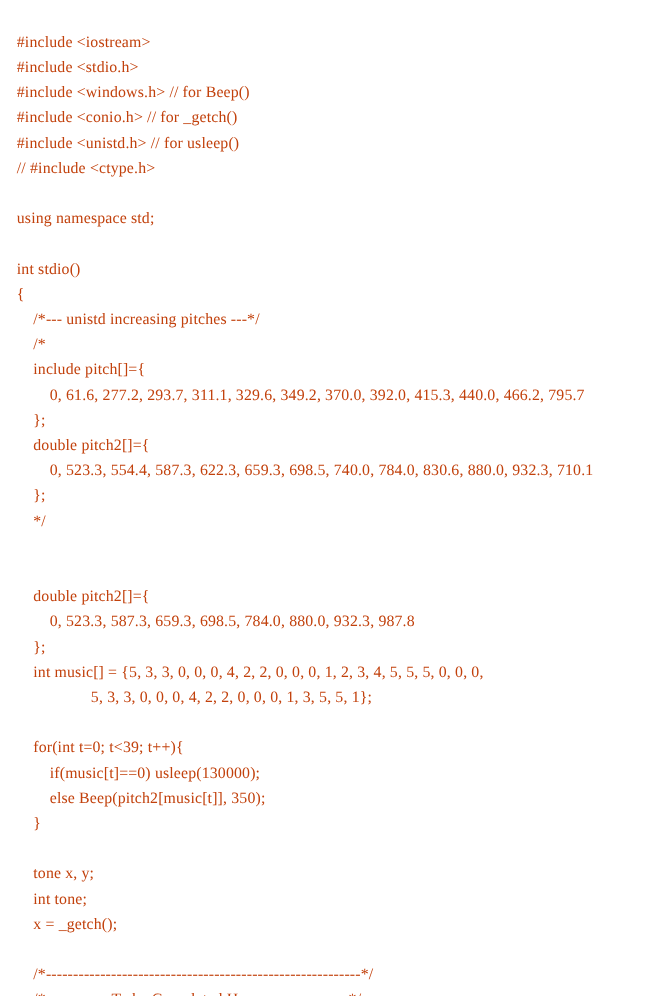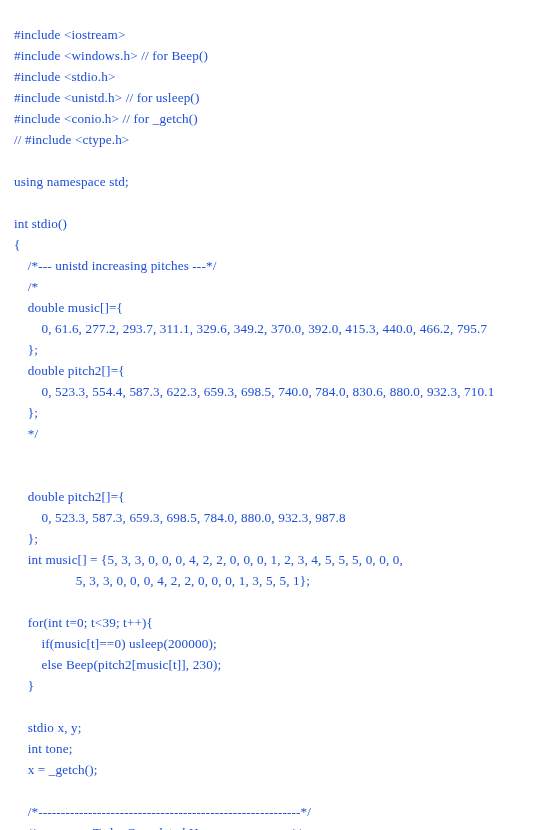--- a/index.html
+++ b/index.html
@@ -19,65 +19,65 @@
     width: 546px;
     height: 830px;
     padding: 24px 0 0 14px;
     background: #ffffff;
   }
   .code-line {
     font-family: "Liberation Serif", "DejaVu Serif", serif;
     font-size: 13.2px;
     line-height: 21px;
     height: 21px;
-    color: #1d4ed8;
+    color: #c2410c;
     white-space: pre;
     letter-spacing: 0.01em;
     -webkit-font-smoothing: antialiased;
   }
   .code-line.blank {
     color: transparent;
   }
 </style>
 </head>
 <body>
 
 <div id="code-listing" style="color: rgb(43, 43, 46); background: rgb(255, 255, 255);">
     <div class="code-line">#include &lt;iostream&gt;</div>
+    <div class="code-line">#include &lt;stdio.h&gt;</div>
     <div class="code-line">#include &lt;windows.h&gt; // for Beep()</div>
-    <div class="code-line">#include &lt;stdio.h&gt;</div>
+    <div class="code-line">#include &lt;conio.h&gt; // for _getch()</div>
     <div class="code-line">#include &lt;unistd.h&gt; // for usleep()</div>
-    <div class="code-line">#include &lt;conio.h&gt; // for _getch()</div>
     <div class="code-line">// #include &lt;ctype.h&gt;</div>
     <div class="code-line blank"></div>
     <div class="code-line">using namespace std;</div>
     <div class="code-line blank"></div>
     <div class="code-line">int stdio()</div>
     <div class="code-line">{</div>
     <div class="code-line">    /*--- unistd increasing pitches ---*/</div>
     <div class="code-line">    /*</div>
-    <div class="code-line">    double music[]={</div>
+    <div class="code-line">    include pitch[]={</div>
     <div class="code-line">        0, 61.6, 277.2, 293.7, 311.1, 329.6, 349.2, 370.0, 392.0, 415.3, 440.0, 466.2, 795.7</div>
     <div class="code-line">    };</div>
     <div class="code-line">    double pitch2[]={</div>
     <div class="code-line">        0, 523.3, 554.4, 587.3, 622.3, 659.3, 698.5, 740.0, 784.0, 830.6, 880.0, 932.3, 710.1</div>
     <div class="code-line">    };</div>
     <div class="code-line">    */</div>
     <div class="code-line blank"></div>
     <div class="code-line blank"></div>
     <div class="code-line">    double pitch2[]={</div>
     <div class="code-line">        0, 523.3, 587.3, 659.3, 698.5, 784.0, 880.0, 932.3, 987.8</div>
     <div class="code-line">    };</div>
     <div class="code-line">    int music[] = {5, 3, 3, 0, 0, 0, 4, 2, 2, 0, 0, 0, 1, 2, 3, 4, 5, 5, 5, 0, 0, 0,</div>
     <div class="code-line">                  5, 3, 3, 0, 0, 0, 4, 2, 2, 0, 0, 0, 1, 3, 5, 5, 1};</div>
     <div class="code-line blank"></div>
     <div class="code-line">    for(int t=0; t&lt;39; t++){</div>
-    <div class="code-line">        if(music[t]==0) usleep(200000);</div>
-    <div class="code-line">        else Beep(pitch2[music[t]], 230);</div>
+    <div class="code-line">        if(music[t]==0) usleep(130000);</div>
+    <div class="code-line">        else Beep(pitch2[music[t]], 350);</div>
     <div class="code-line">    }</div>
     <div class="code-line blank"></div>
-    <div class="code-line">    stdio x, y;</div>
+    <div class="code-line">    tone x, y;</div>
     <div class="code-line">    int tone;</div>
     <div class="code-line">    x = _getch();</div>
     <div class="code-line blank"></div>
     <div class="code-line">    /*----------------------------------------------------------*/</div>
     <div class="code-line">    /*                To be Completed Here                      */</div>
   </div>
 
 </body></html>

